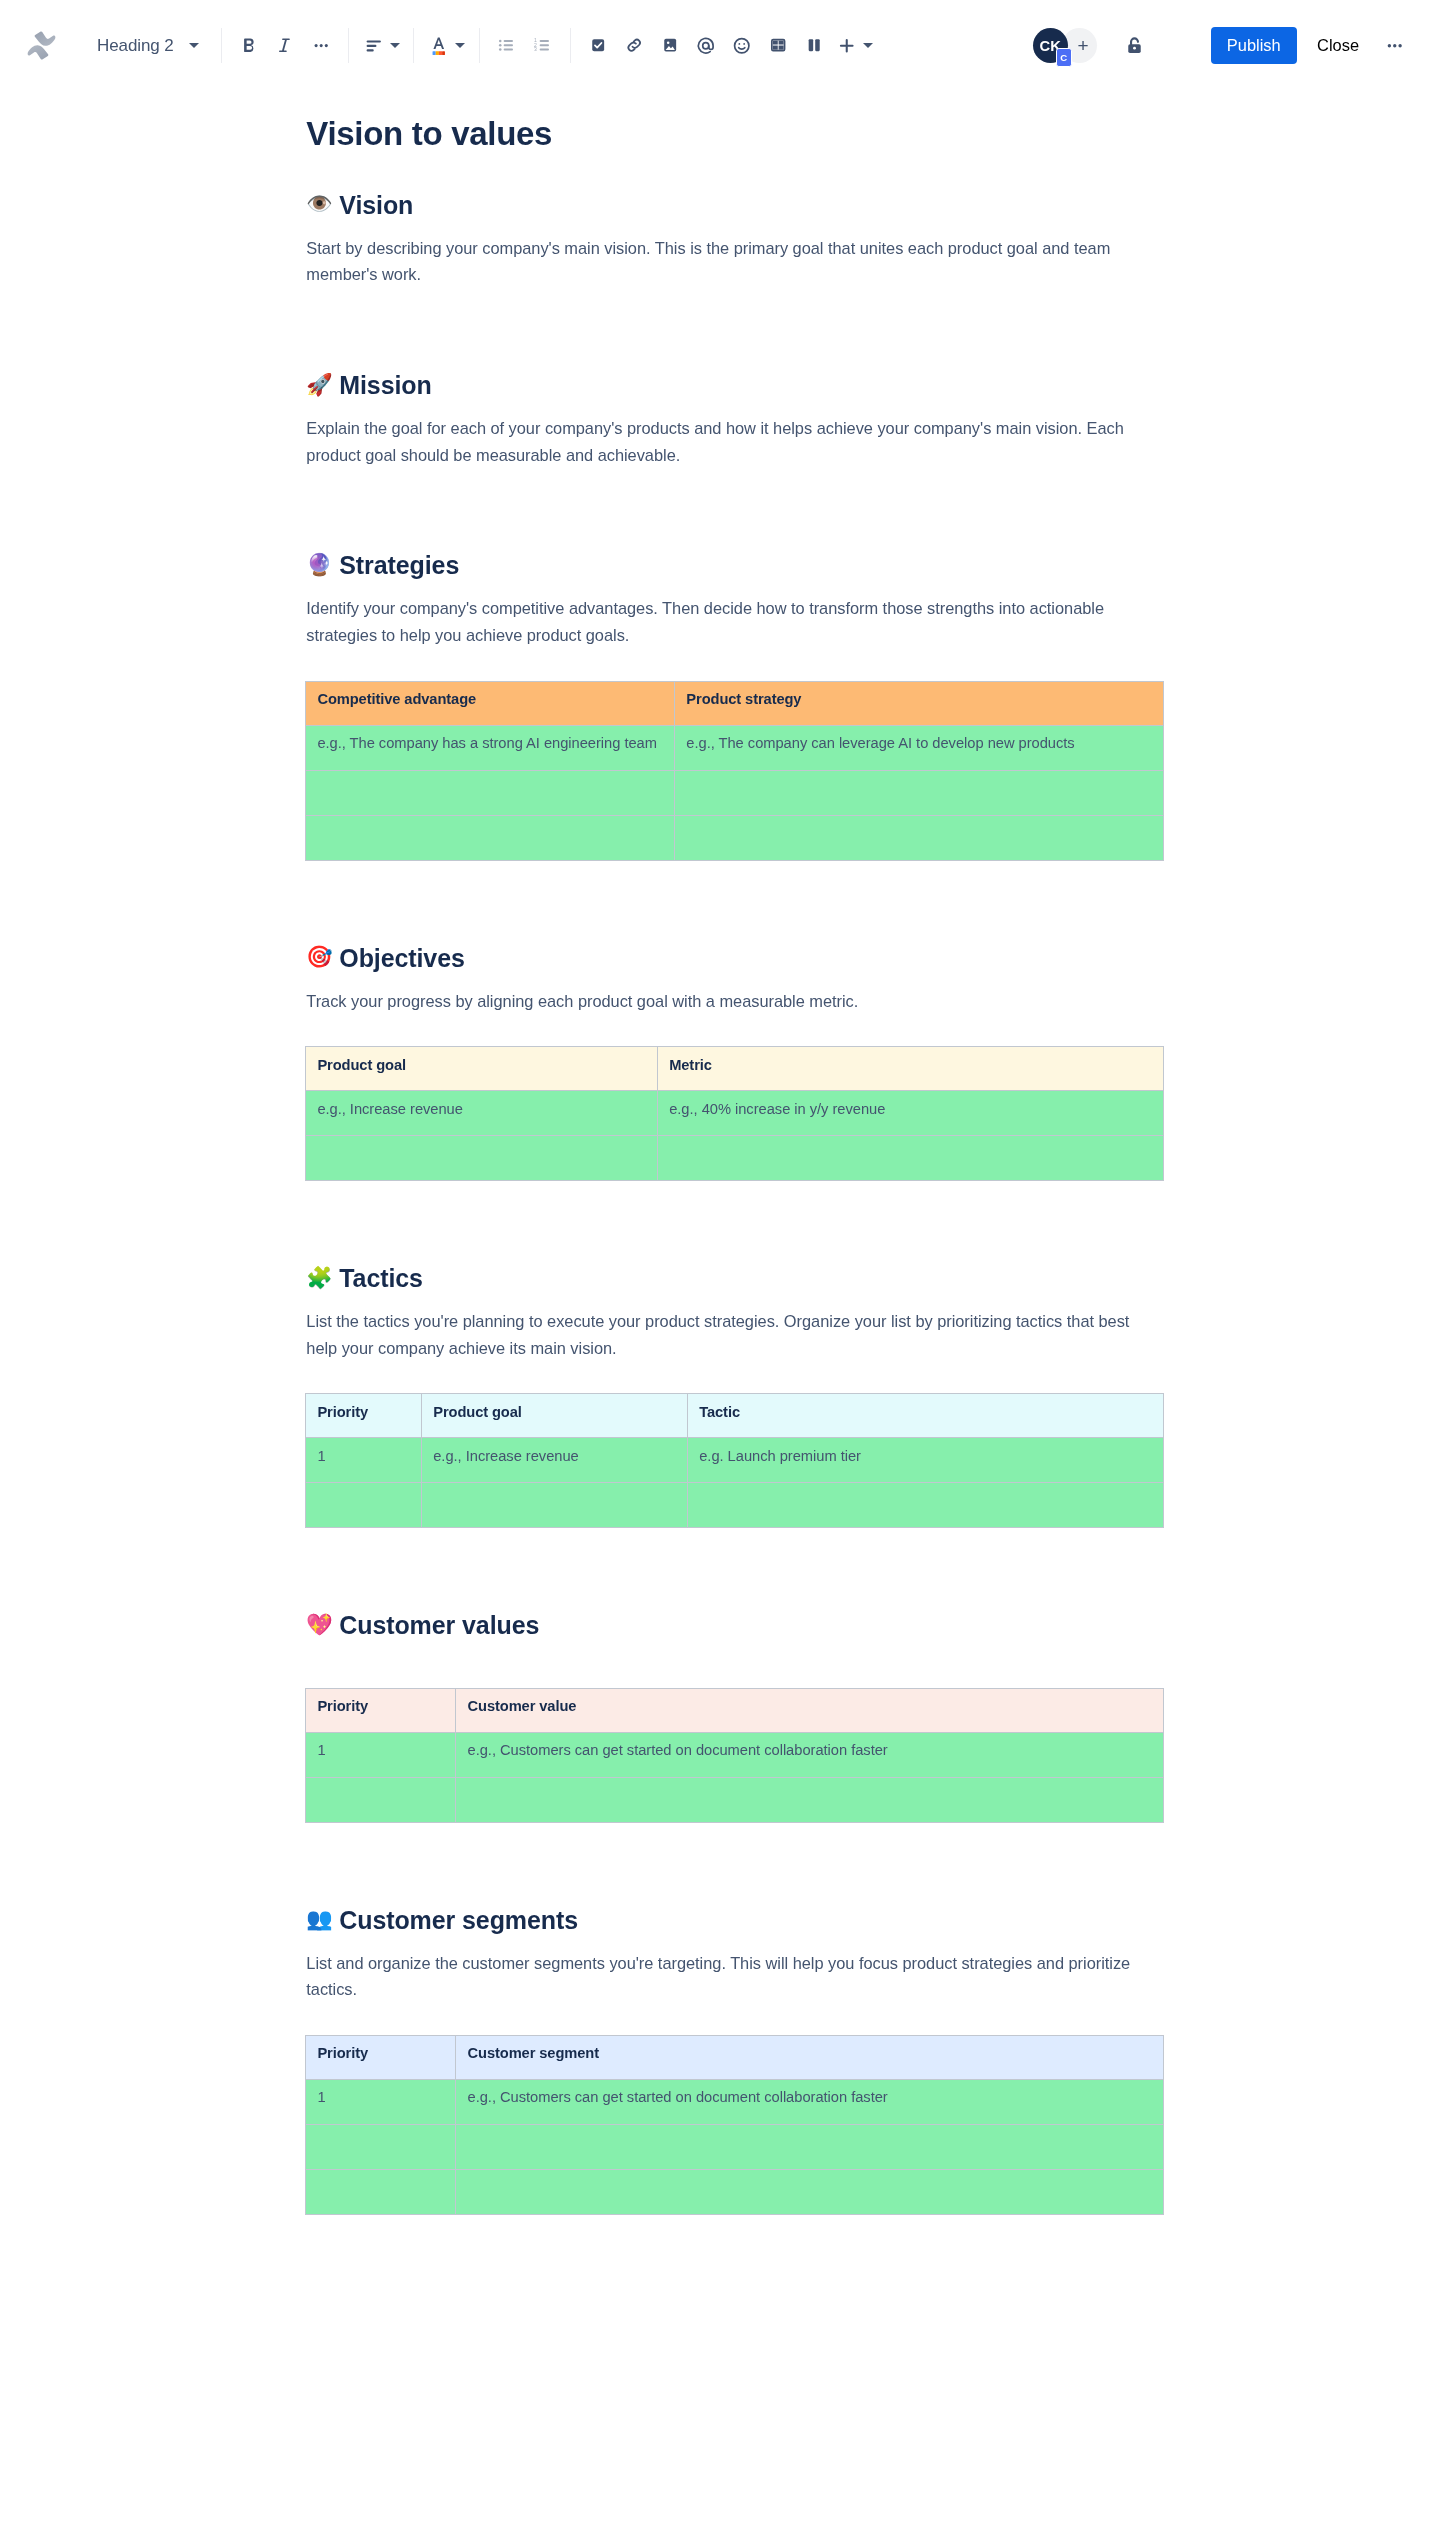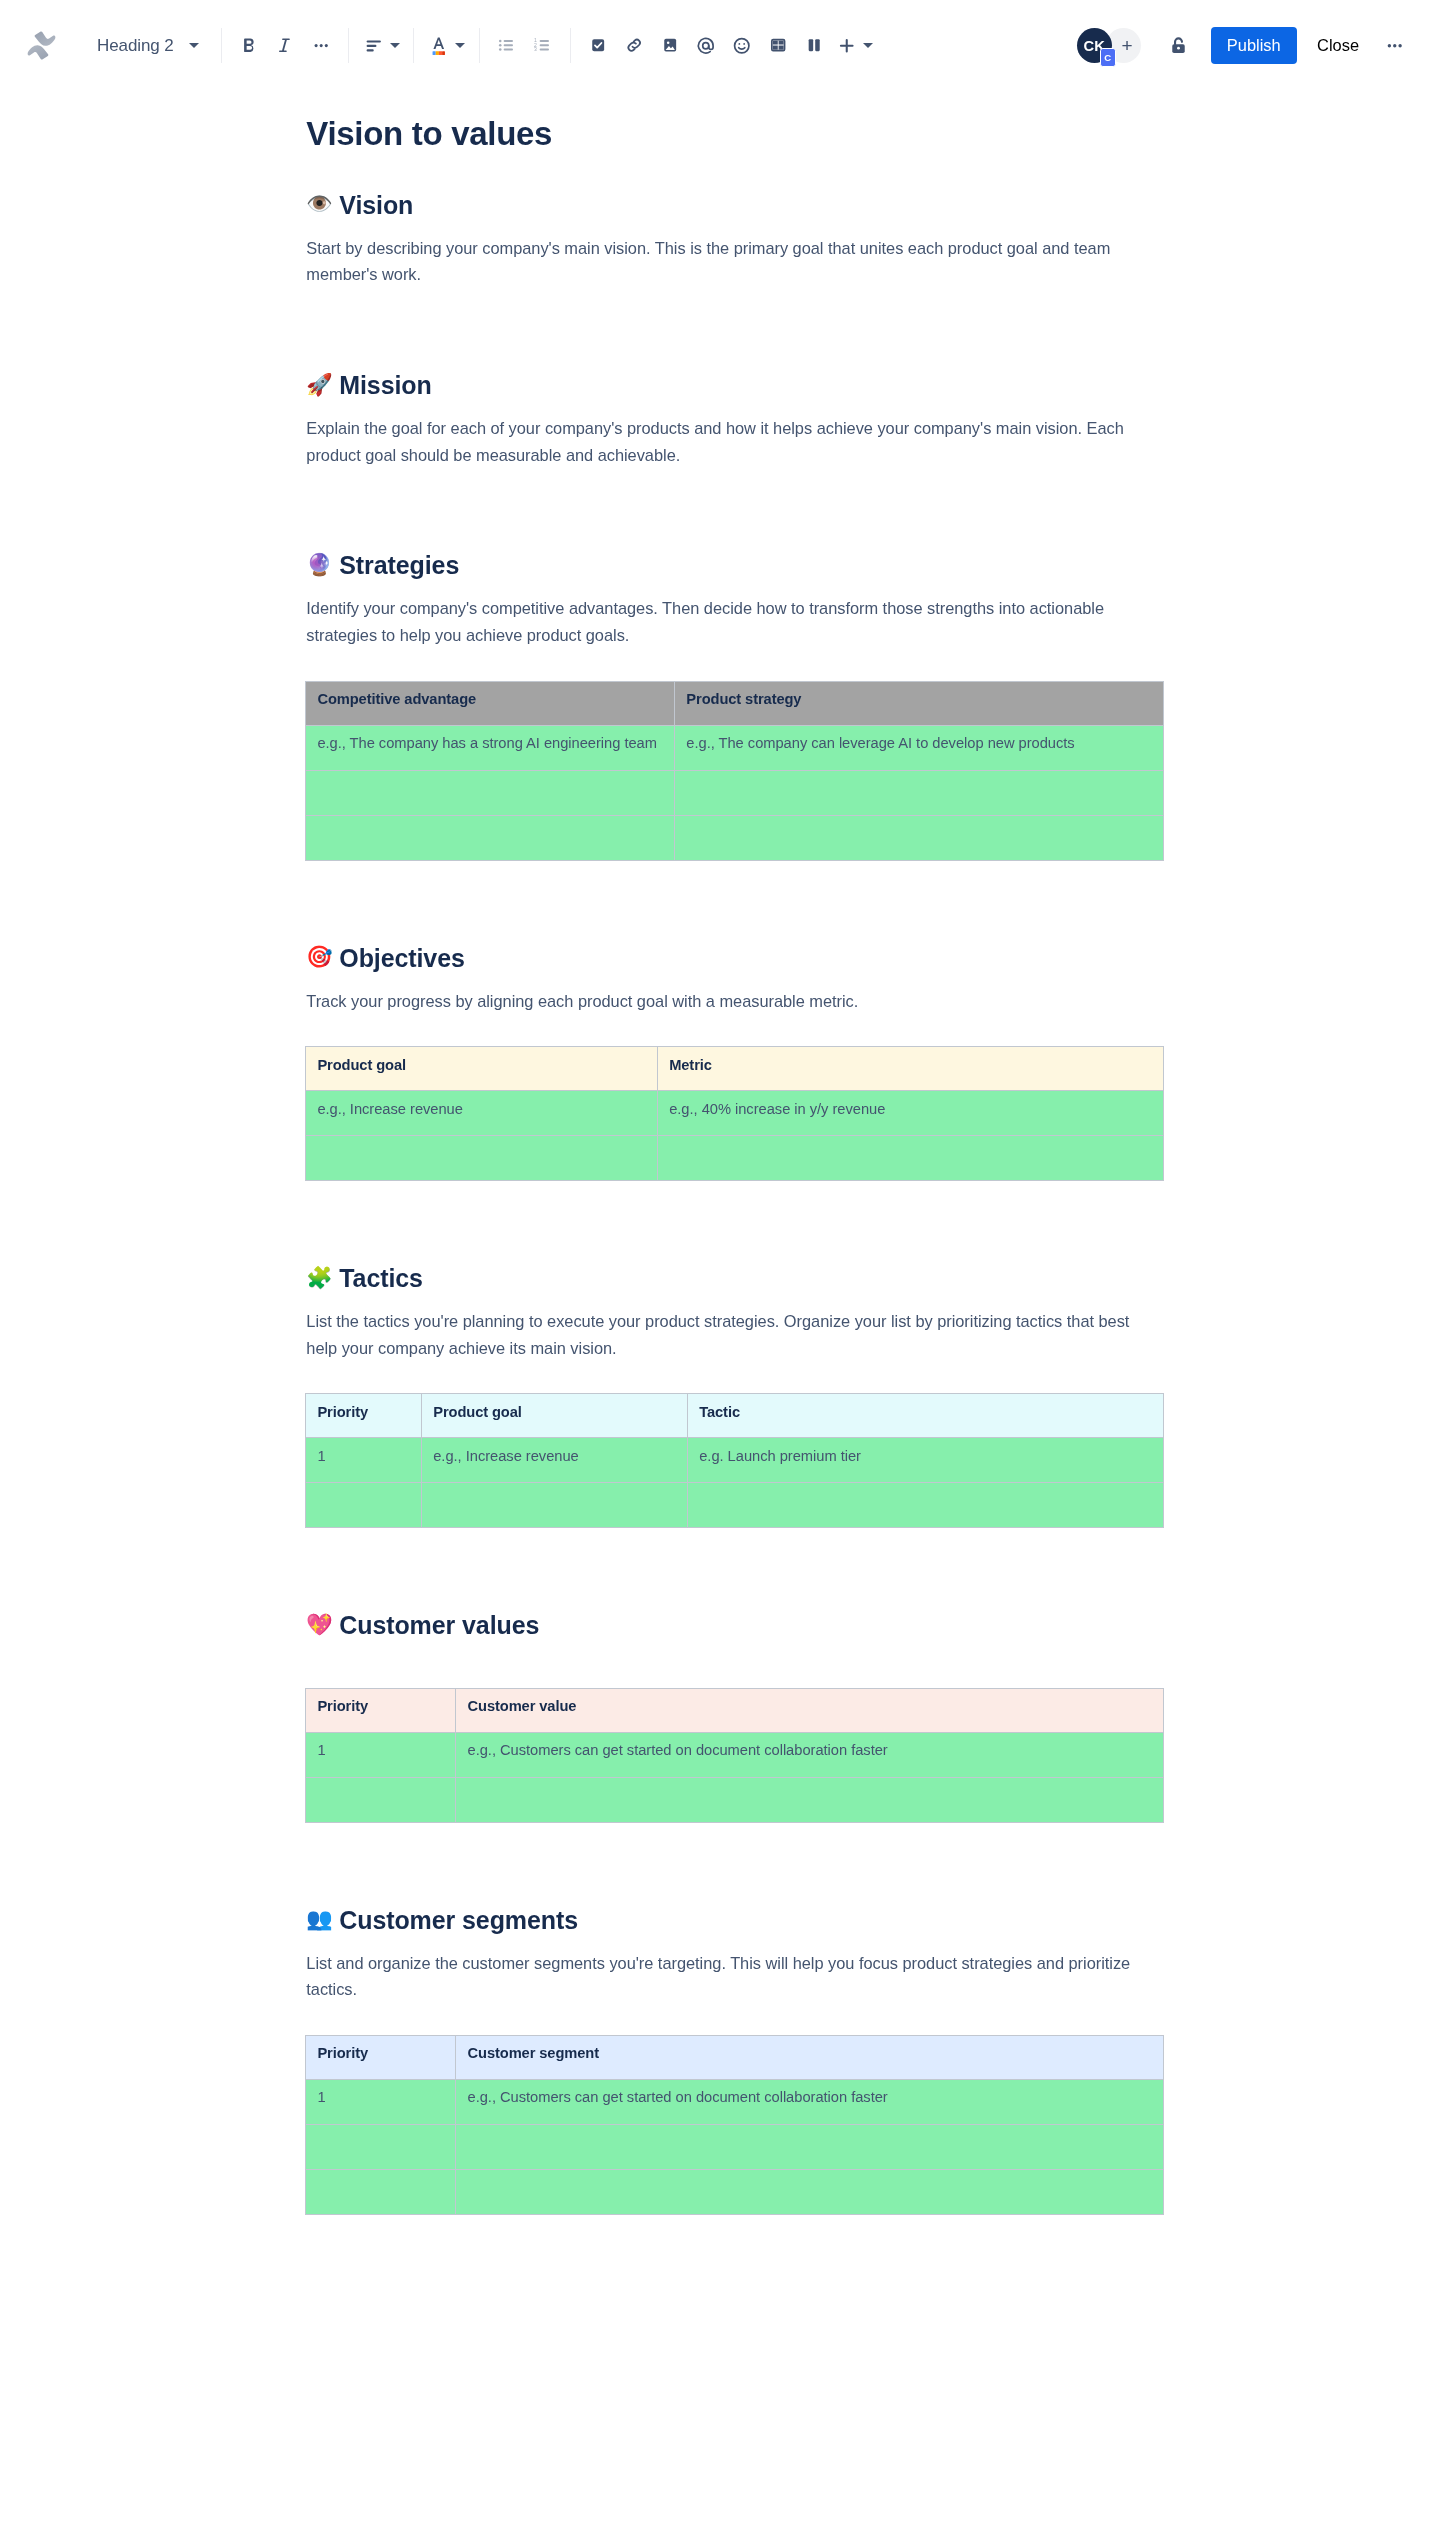--- a/index.html
+++ b/index.html
@@ -127,20 +127,21 @@
     color: #ffffff;
     font-size: 16.4px;
     font-weight: 500;
     border: none;
     border-radius: 4px;
     height: 37px;
     padding: 0 16px;
     cursor: pointer;
     font-family: "Liberation Sans", sans-serif;
     margin-right: 8px;
+    margin-left: 44px;
   }
 
   .close-btn {
     font-size: 16.4px;
     color: #000000;
     background: none; border: none;
     height: 37px; padding: 0 12.5px;
     border-radius: 4px;
     cursor: pointer;
     font-family: "Liberation Sans", sans-serif;
@@ -240,21 +241,21 @@
     font-size: 14.7px;
     font-weight: 400;
     color: #44546F;
     background: #86efac;
     letter-spacing: -0.03px;
     margin-top: 46px;
   }
   td.empty { color: transparent; }
 
   
-  .hdr-purple th { background: #a3a3a3; }
+  .hdr-purple th { background: #fdba74; }
   .hdr-cream  th { background: #FEF7E0; }
   .hdr-cyan   th { background: #E3FAFC; }
   .hdr-pink   th { background: #FCEBE6; }
   .hdr-blue   th { background: #DEEBFF; }
 
   svg { display: block; }
 </style>
 </head>
 <body>
 

